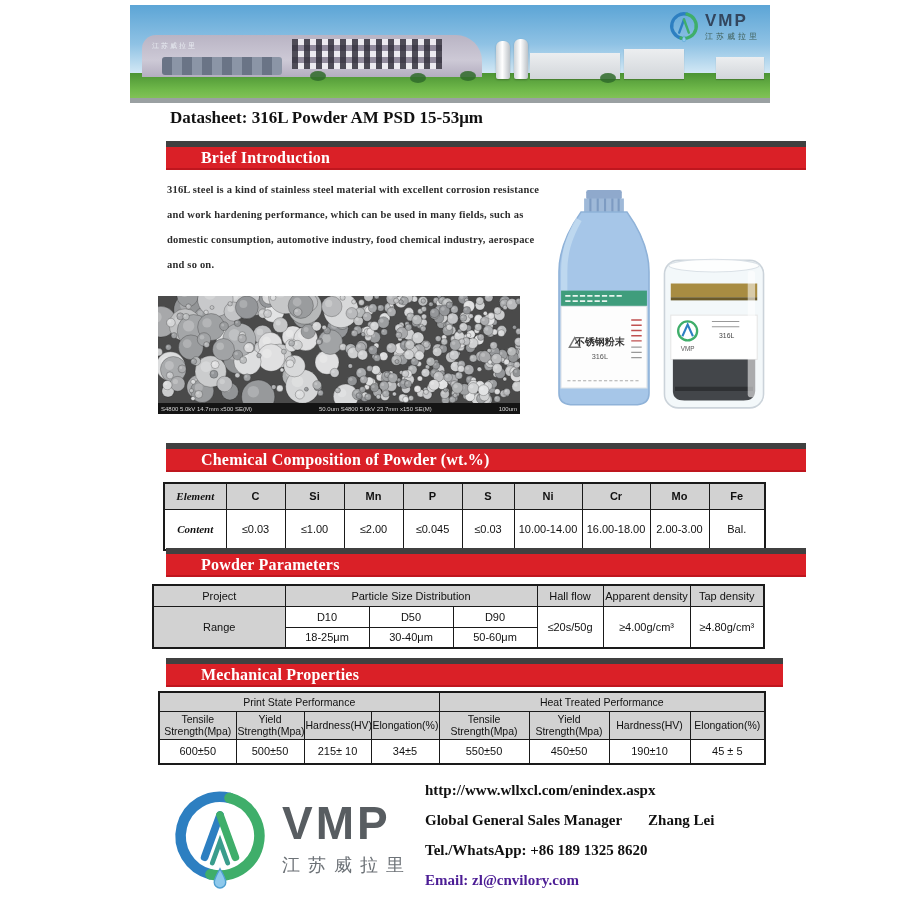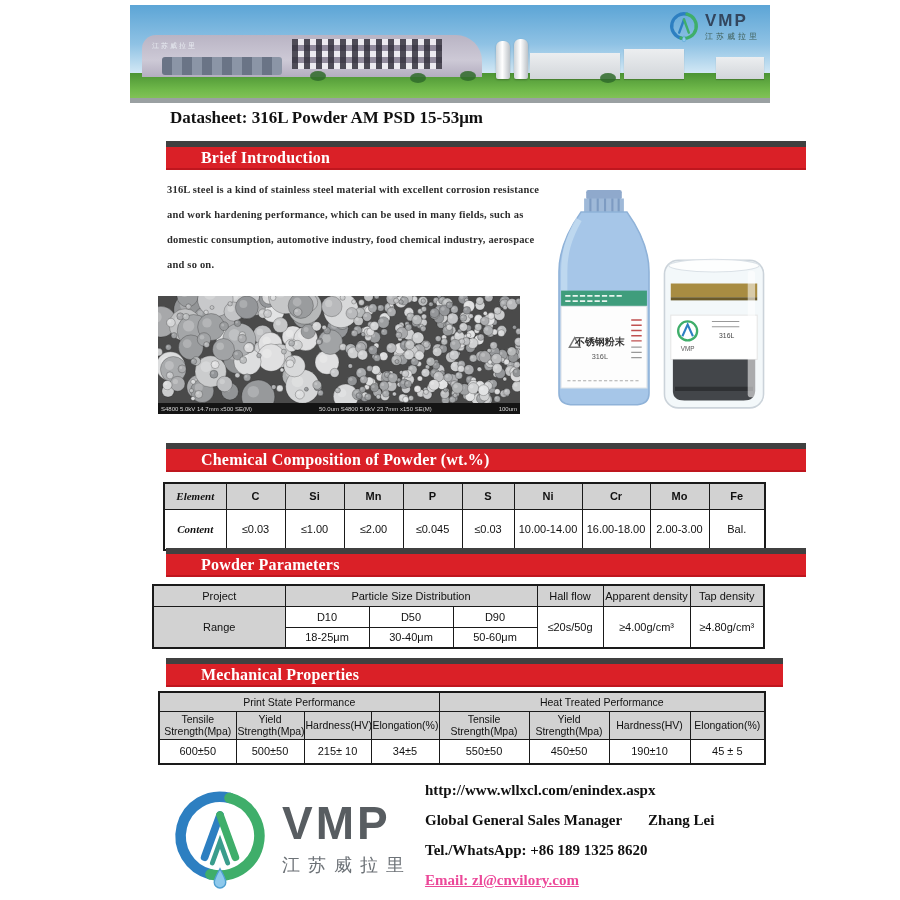--- a/index.html
+++ b/index.html
@@ -70,21 +70,21 @@
   .mech-tbl .hdr td { height:28px; line-height:12px; }
   .mech-tbl .val td { height:25px; font-size:11px; }
 
   
   .foot-logo { position:absolute; left:172px; top:788px; display:flex; align-items:center; gap:14px; }
   .foot-logo .vmp-big { font-family:"Liberation Sans",sans-serif; font-weight:bold; font-size:46px; color:#585d61; letter-spacing:3px; line-height:44px; }
   .foot-logo .cn-big  { font-family:"Liberation Sans",sans-serif; font-size:18px; color:#6d7277; letter-spacing:8px; margin-top:8px; }
   .contact { position:absolute; left:425px; top:782px; font-size:15px; font-weight:bold; color:#111; }
   .contact > div { margin-bottom:13px; }
   .contact .mgr-name { margin-left:26px; }
-  .contact .email { color:#ec4899; text-decoration:underline; cursor:pointer; }
+  .contact .email { color:#4c1d95; cursor:pointer; }
   .contact .site { cursor:pointer; }
 </style>
 </head>
 <body>
 
 <div class="page">
 
   <div class="photo">
     <div class="lawn"></div>
     <div class="road"></div>

